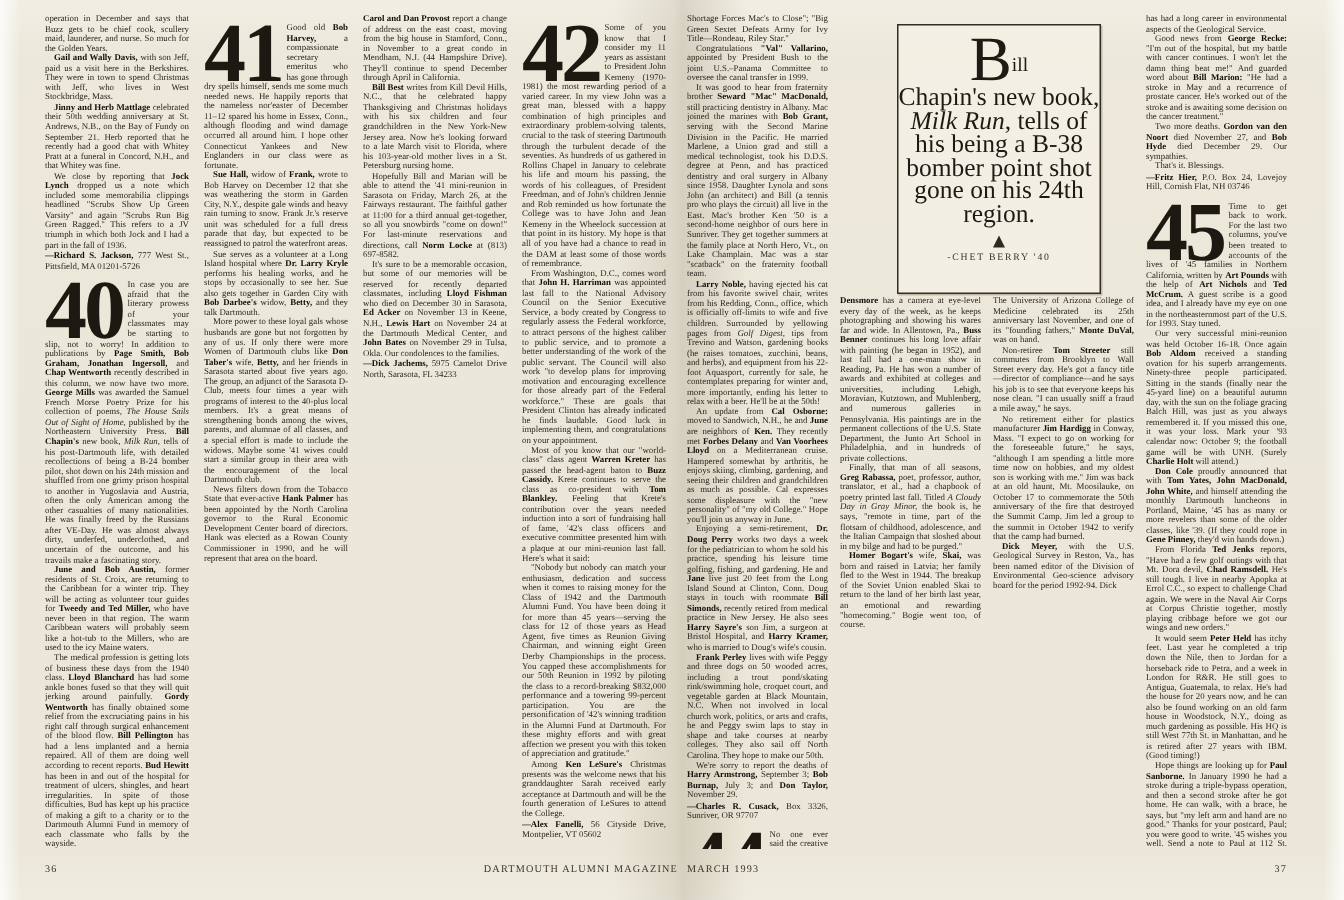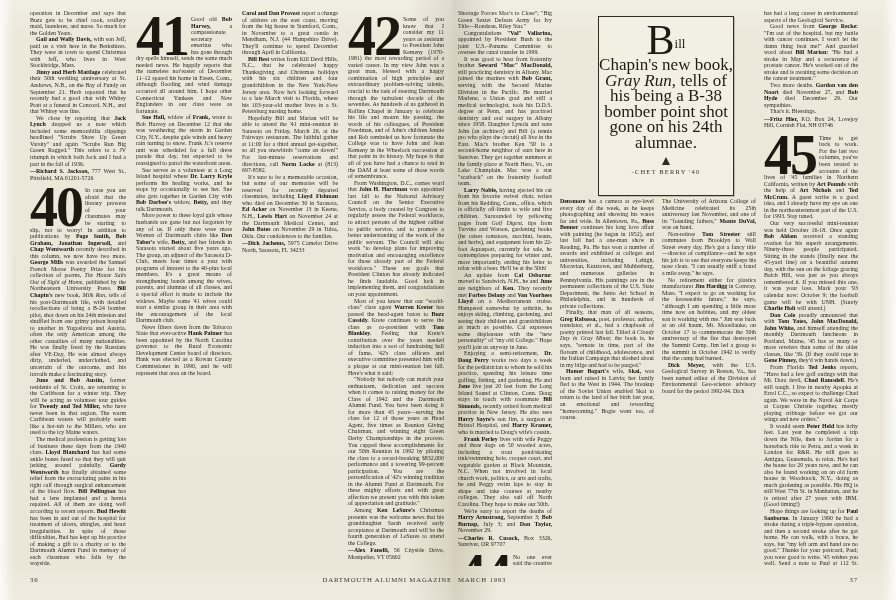--- a/index.html
+++ b/index.html
@@ -129,25 +129,25 @@
       <p class="para ind">It would seem <b>Peter Held</b> has itchy feet. Last year he completed a trip down the Nile, then to Jordan for a horseback ride to Petra, and a week in London for R&amp;R. He still goes to Antigua, Guatemala, to relax. He's had the house for 20 years now, and he can also be found working on an old farm house in Woodstock, N.Y., doing as much gardening as possible. His HQ is still West 77th St. in Manhattan, and he is retired after 27 years with IBM. (Good timing!)</p>
       <p class="para ind">Hope things are looking up for <b>Paul Sanborne.</b> In January 1990 he had a stroke during a triple-bypass operation, and then a second stroke after he got home. He can walk, with a brace, he says, but "my left arm and hand are no good." Thanks for your postcard, Paul; you were good to write. '45 wishes you well. Send a note to Paul at 112 St. Clair Ave., Spring Lake, NJ 07762.</p>
     </div>
 
   <div id="pullquote">
     <div class="pq-first">
       <span class="pq-B">B</span><span>ill</span>
     </div>
     <div>
         <div class="pq-line">Chapin's new book,</div>
-        <div class="pq-line"><i>Gray Run</i>, tells of</div>
+        <div class="pq-line"><i>Milk Run</i>, tells of</div>
         <div class="pq-line">his being a B-38</div>
         <div class="pq-line">bomber point shot</div>
         <div class="pq-line">gone on his 24th</div>
-        <div class="pq-line">alumnae.</div>
+        <div class="pq-line">region.</div>
       </div>
     <div id="pq-tree"></div>
     <div id="pq-attr">-CHET BERRY '40</div>
   </div>
 
   <div class="foot" id="pg36">36</div>
   <div class="foot" id="magname">DARTMOUTH ALUMNI MAGAZINE</div>
   <div class="foot" id="march">MARCH 1993</div>
   <div class="foot" id="pg37">37</div>
 </div>

